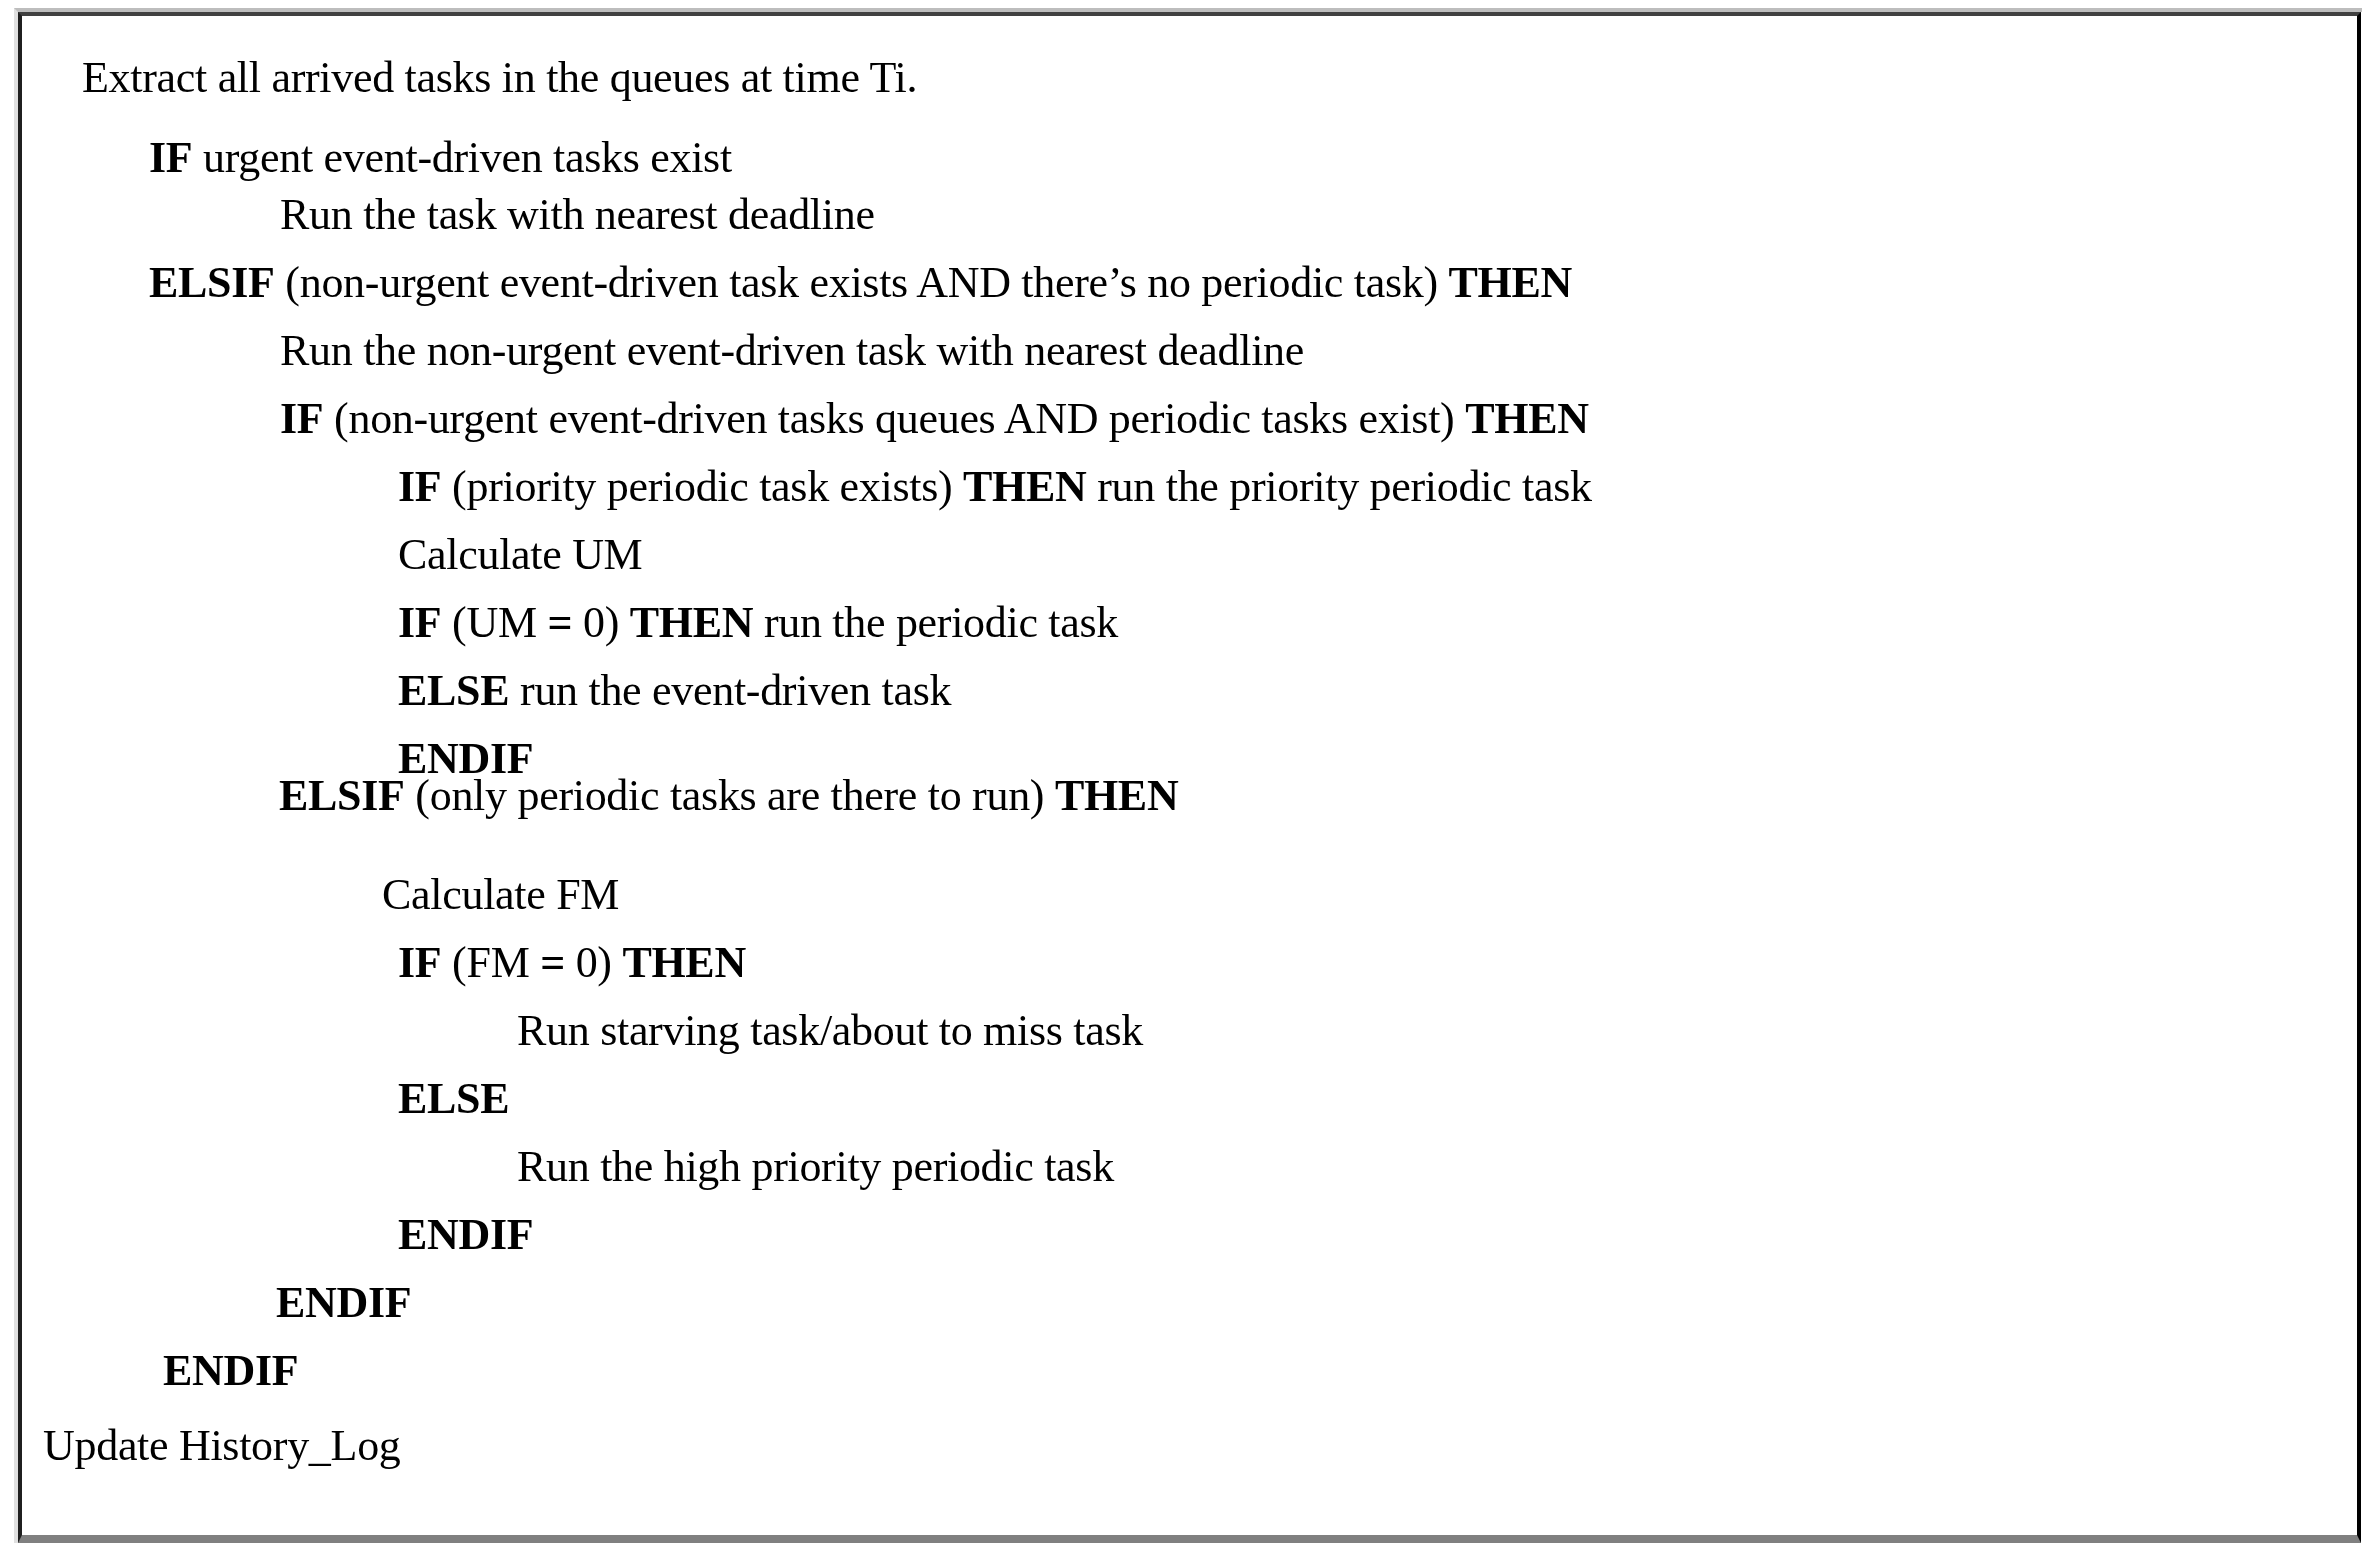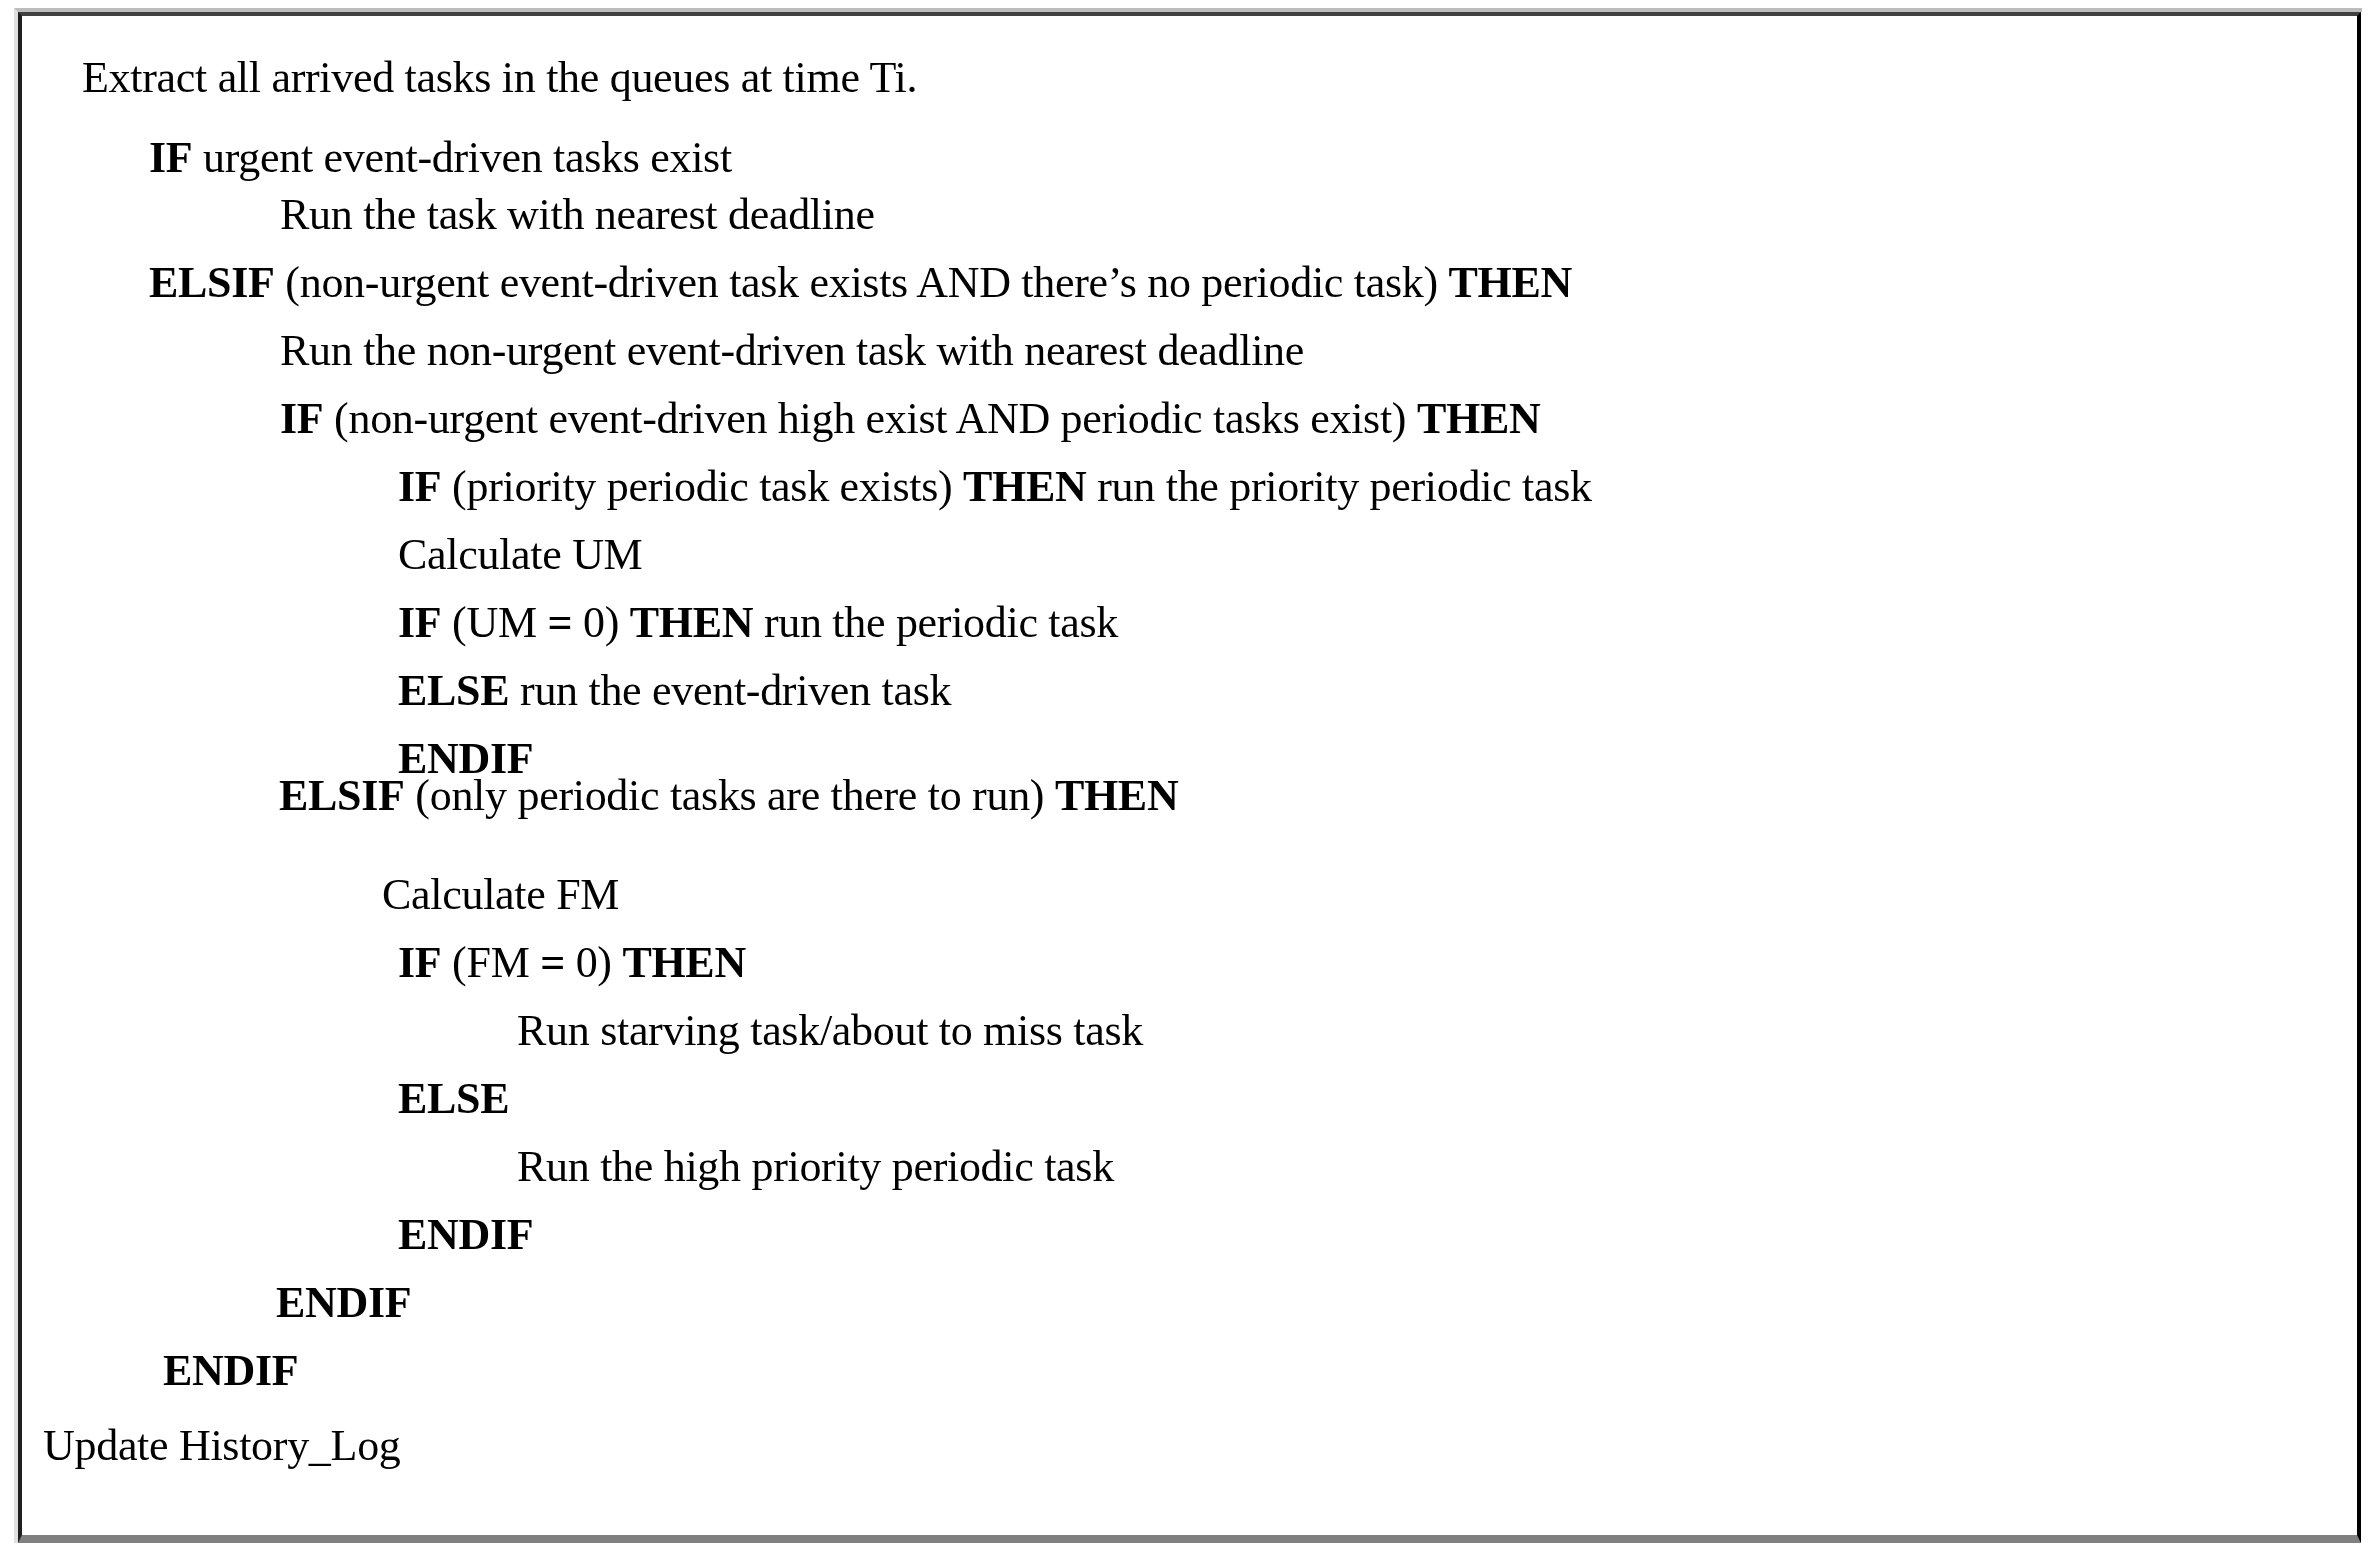--- a/index.html
+++ b/index.html
@@ -54,21 +54,21 @@
 <body>
 
 <div class="frame"></div>
 <div class="frame-inner"></div>
 <div id="code">
     <div class="line" style="left: 82px; top: 56px;"><span>Extract all arrived tasks in the queues at time Ti.</span></div>
     <div class="line" style="left: 149px; top: 124px; margin-top: 12px;"><span class="kw">IF</span><span> urgent event-driven tasks exist</span></div>
     <div class="line" style="left: 280px; top: 193px;"><span>Run the task with nearest deadline</span></div>
     <div class="line" style="left: 149px; top: 261px;"><span class="kw">ELSIF</span><span> (non-urgent event-driven task exists AND there’s no periodic task) </span><span class="kw">THEN</span></div>
     <div class="line" style="left: 280px; top: 329px;"><span>Run the non-urgent event-driven task with nearest deadline</span></div>
-    <div class="line" style="left: 280px; top: 397px;"><span class="kw">IF</span><span> (non-urgent event-driven high exist AND periodic tasks exist) </span><span class="kw">THEN</span></div>
+    <div class="line" style="left: 280px; top: 397px;"><span class="kw">IF</span><span> (non-urgent event-driven tasks queues AND periodic tasks exist) </span><span class="kw">THEN</span></div>
     <div class="line" style="left: 398px; top: 465px;"><span class="kw">IF</span><span> (priority periodic task exists) </span><span class="kw">THEN</span><span> run the priority periodic task</span></div>
     <div class="line" style="left: 398px; top: 533px;"><span>Calculate UM</span></div>
     <div class="line" style="left: 398px; top: 601px;"><span class="kw">IF</span><span> (UM </span><span class="kw">=</span><span> 0) </span><span class="kw">THEN</span><span> run the periodic task</span></div>
     <div class="line" style="left: 398px; top: 669px;"><span class="kw">ELSE</span><span> run the event-driven task</span></div>
     <div class="line" style="left: 398px; top: 737px;"><span class="kw">ENDIF</span></div>
     <div class="line" style="left: 279px; top: 774px;"><span class="kw">ELSIF</span><span> (only periodic tasks are there to run) </span><span class="kw">THEN</span></div>
     <div class="line" style="left: 350px; top: 873px; margin-left: 32px;"><span>Calculate FM</span></div>
     <div class="line" style="left: 398px; top: 941px;"><span class="kw">IF</span><span> (FM </span><span class="kw">=</span><span> 0) </span><span class="kw">THEN</span></div>
     <div class="line" style="left: 517px; top: 1009px;"><span>Run starving task/about to miss task</span></div>
     <div class="line" style="left: 398px; top: 1077px;"><span class="kw">ELSE</span></div>

